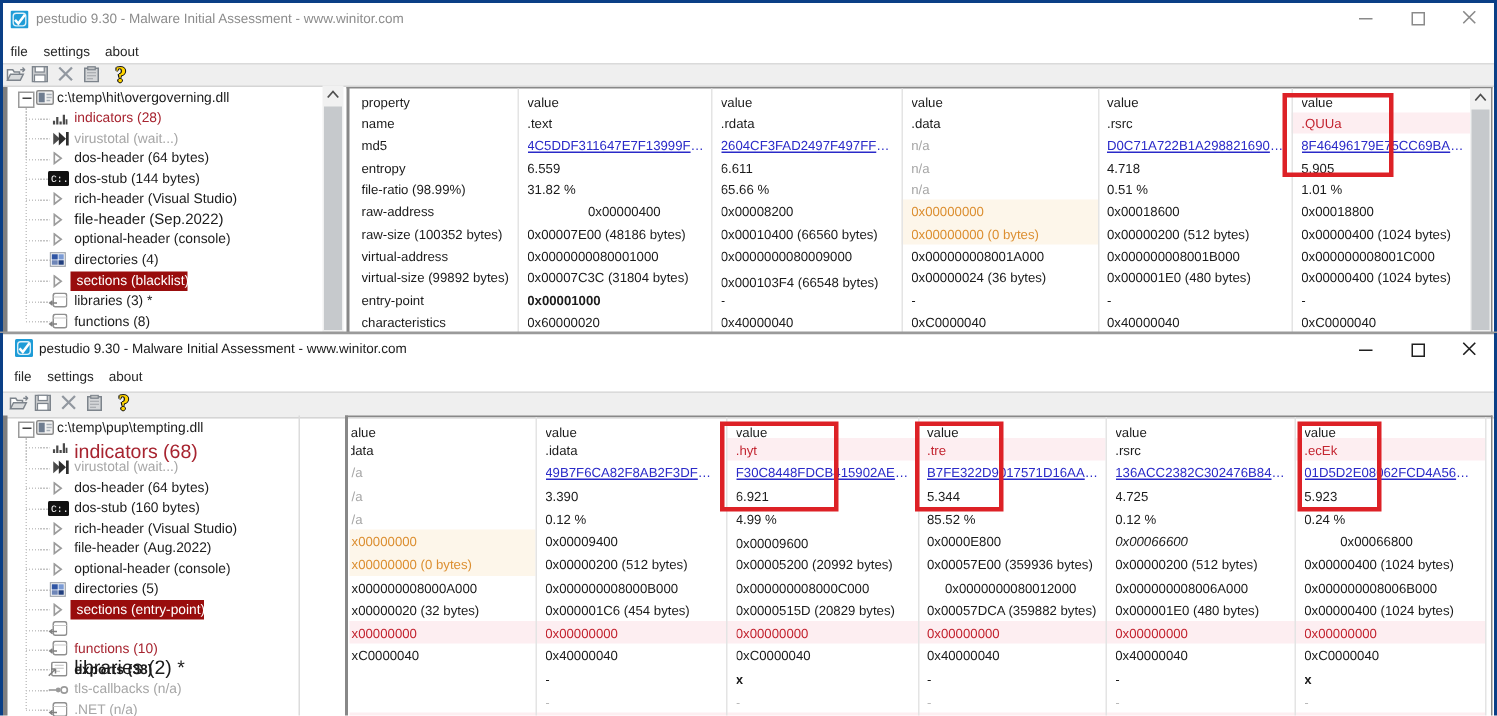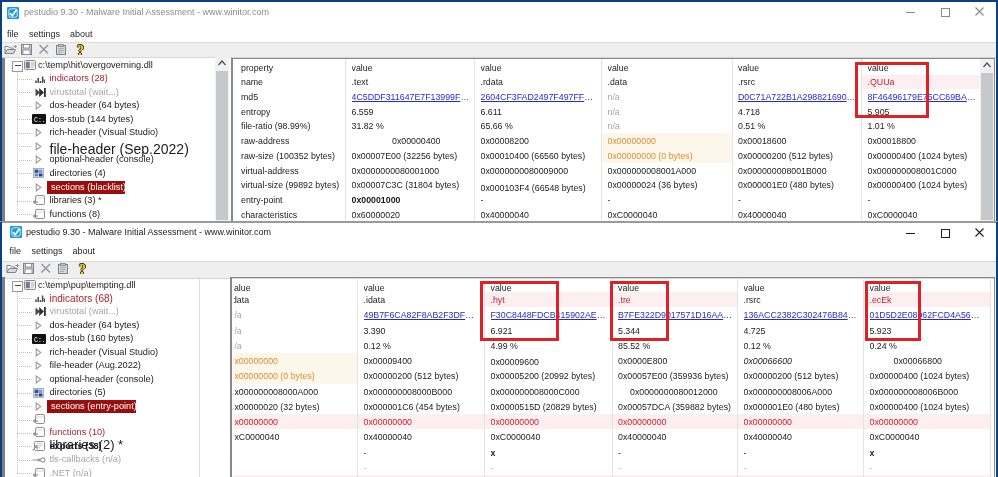--- a/index.html
+++ b/index.html
@@ -97,21 +97,21 @@
 <div class="t" style="left:49.5px;top:114.74000000000001px;font-size:9.2px;color:#1b1b1b;">dos-stub (144 bytes)</div>
 <div class="a" style="left:16.5px;top:132.8px;width:16px;height:1px;background-image:repeating-linear-gradient(to right,#c3c3c3 0,#c3c3c3 1px,transparent 1px,transparent 2px);"></div>
 <svg class="a" style="left:35px;top:128.3px" width="7" height="9" viewBox="0 0 7 9">
       <path d="M1.2 1 L5.8 4.5 L1.2 8 Z" fill="#fdfdfd" stroke="#9c9c9c" stroke-width="1.1"></path>
     </svg>
 <div class="t" style="left:49.5px;top:128.3px;font-size:9.2px;color:#1b1b1b;">rich-header (Visual Studio)</div>
 <div class="a" style="left:16.5px;top:146.36px;width:16px;height:1px;background-image:repeating-linear-gradient(to right,#c3c3c3 0,#c3c3c3 1px,transparent 1px,transparent 2px);"></div>
 <svg class="a" style="left:35px;top:141.86px" width="7" height="9" viewBox="0 0 7 9">
       <path d="M1.2 1 L5.8 4.5 L1.2 8 Z" fill="#fdfdfd" stroke="#9c9c9c" stroke-width="1.1"></path>
     </svg>
-<div class="t" style="left:49.5px;top:141.86px;font-size:14px;color:#1b1b1b;">file-header (Sep.2022)</div>
+<div class="t" style="left:49.5px;top:141.86px;font-size:10px;color:#1b1b1b;">file-header (Sep.2022)</div>
 <div class="a" style="left:16.5px;top:159.92000000000002px;width:16px;height:1px;background-image:repeating-linear-gradient(to right,#c3c3c3 0,#c3c3c3 1px,transparent 1px,transparent 2px);"></div>
 <svg class="a" style="left:35px;top:155.42000000000002px" width="7" height="9" viewBox="0 0 7 9">
       <path d="M1.2 1 L5.8 4.5 L1.2 8 Z" fill="#fdfdfd" stroke="#9c9c9c" stroke-width="1.1"></path>
     </svg>
 <div class="t" style="left:49.5px;top:155.42000000000002px;font-size:9.2px;color:#1b1b1b;">optional-header (console)</div>
 <div class="a" style="left:16.5px;top:173.48000000000002px;width:16px;height:1px;background-image:repeating-linear-gradient(to right,#c3c3c3 0,#c3c3c3 1px,transparent 1px,transparent 2px);"></div>
 <svg class="a" style="left:33px;top:168.48000000000002px" width="11" height="10" viewBox="0 0 11 10">
       <rect x="0.5" y="0.5" width="10" height="9" fill="#fff" stroke="#9aa0a8" stroke-width="0.8"></rect>
       <rect x="1.5" y="1.5" width="4" height="3.5" fill="#2f55a4"></rect>
       <rect x="6" y="1.5" width="3.5" height="3.5" fill="#7b9bd4"></rect>
@@ -160,21 +160,21 @@
 <div class="cell " style="left:241px;top:165.54999999999998px;width:102px;">virtual-address</div>
 <div class="cell " style="left:241px;top:180.24999999999997px;width:102px;">virtual-size (99892 bytes)</div>
 <div class="cell " style="left:241px;top:194.95px;width:102px;">entry-point</div>
 <div class="cell " style="left:241px;top:209.64999999999998px;width:102px;">characteristics</div>
 <div class="cell " style="left:351.5px;top:63.4px;width:120px;">value</div>
 <div class="cell " style="left:351.5px;top:77.35px;width:120px;">.text</div>
 <div class="cell lnk" style="left:351.5px;top:92.05px;width:120px;">4C5DDF311647E7F13999F58BA2E86D35</div>
 <div class="cell " style="left:351.5px;top:106.75px;width:120px;">6.559</div>
 <div class="cell " style="left:351.5px;top:121.44999999999999px;width:120px;">31.82 %</div>
 <div class="cell " style="left:361px;top:136.15px;width:120px;margin-left:31px;">0x00000400</div>
-<div class="cell " style="left:351.5px;top:150.85px;width:120px;">0x00007E00 (32256 bytes)</div>
+<div class="cell " style="left:351.5px;top:150.85px;width:120px;">0x00007E00 (48186 bytes)</div>
 <div class="cell " style="left:351.5px;top:165.54999999999998px;width:120px;">0x0000000080001000</div>
 <div class="cell " style="left:351.5px;top:180.24999999999997px;width:120px;">0x00007C3C (31804 bytes)</div>
 <div class="cell bold" style="left:351.5px;top:194.95px;width:120px;">0x00001000</div>
 <div class="cell " style="left:351.5px;top:209.64999999999998px;width:120px;">0x60000020</div>
 <div class="cell " style="left:480.5px;top:63.4px;width:118px;">value</div>
 <div class="cell " style="left:480.5px;top:77.35px;width:118px;">.rdata</div>
 <div class="cell lnk" style="left:480.5px;top:92.05px;width:118px;">2604CF3FAD2497F497FFD81EA6D1A4C8</div>
 <div class="cell " style="left:480.5px;top:106.75px;width:118px;">6.611</div>
 <div class="cell " style="left:480.5px;top:121.44999999999999px;width:118px;">65.66 %</div>
 <div class="cell " style="left:480.5px;top:136.15px;width:118px;">0x00008200</div>
@@ -274,21 +274,21 @@
 <svg class="a" style="left:24px;top:280.0px" width="12" height="10" viewBox="0 0 12 10">
       <rect x="0.5" y="0.5" width="11" height="9" rx="1" fill="#f2f2f2" stroke="#8a8a8a"></rect>
       <rect x="1.8" y="1.8" width="4" height="6.4" fill="#6f7d90"></rect>
       <path d="M7 3 H10.5 M7 5 H10.5 M7 7 H9.5" stroke="#a8b0b8" stroke-width="0.9"></path>
     </svg>
 <div class="t" style="left:38px;top:280.5px;font-size:9.2px;color:#1b1b1b;">c:\temp\pup\tempting.dll</div>
 <div class="a" style="left:16.5px;top:298.45px;width:16px;height:1px;background-image:repeating-linear-gradient(to right,#c3c3c3 0,#c3c3c3 1px,transparent 1px,transparent 2px);"></div>
 <svg class="a" style="left:35px;top:293.45px" width="10" height="10" viewBox="0 0 10 10">
       <path d="M1 9 V6.5 M3.2 9 V4 M5.4 9 V7 M7.6 9 V2.5 M9.5 9 V5.5" stroke="#4a4a4a" stroke-width="1.5"></path>
     </svg>
-<div class="t" style="left:49.5px;top:293.95px;font-size:10px;color:#a72430;">indicators (68)</div>
+<div class="t" style="left:49.5px;top:293.95px;font-size:13px;color:#a72430;">indicators (68)</div>
 <div class="a" style="left:16.5px;top:311.9px;width:16px;height:1px;background-image:repeating-linear-gradient(to right,#c3c3c3 0,#c3c3c3 1px,transparent 1px,transparent 2px);"></div>
 <svg class="a" style="left:35px;top:306.4px" width="11" height="11" viewBox="0 0 11 11">
       <path d="M0.5 1.5 L5 5.5 L0.5 9.5 Z" fill="#4a4a4a"></path>
       <path d="M4.2 1 L9 5.5 L4.2 10 Z" fill="#2e2e2e"></path>
       <rect x="9" y="1" width="1.8" height="9" fill="#2e2e2e"></rect>
     </svg>
 <div class="t" style="left:49.5px;top:307.4px;font-size:9.2px;color:#a6a6a6;">virustotal (wait...)</div>
 <div class="a" style="left:16.5px;top:325.35px;width:16px;height:1px;background-image:repeating-linear-gradient(to right,#c3c3c3 0,#c3c3c3 1px,transparent 1px,transparent 2px);"></div>
 <svg class="a" style="left:35px;top:320.85px" width="7" height="9" viewBox="0 0 7 9">
       <path d="M1.2 1 L5.8 4.5 L1.2 8 Z" fill="#fdfdfd" stroke="#9c9c9c" stroke-width="1.1"></path>

